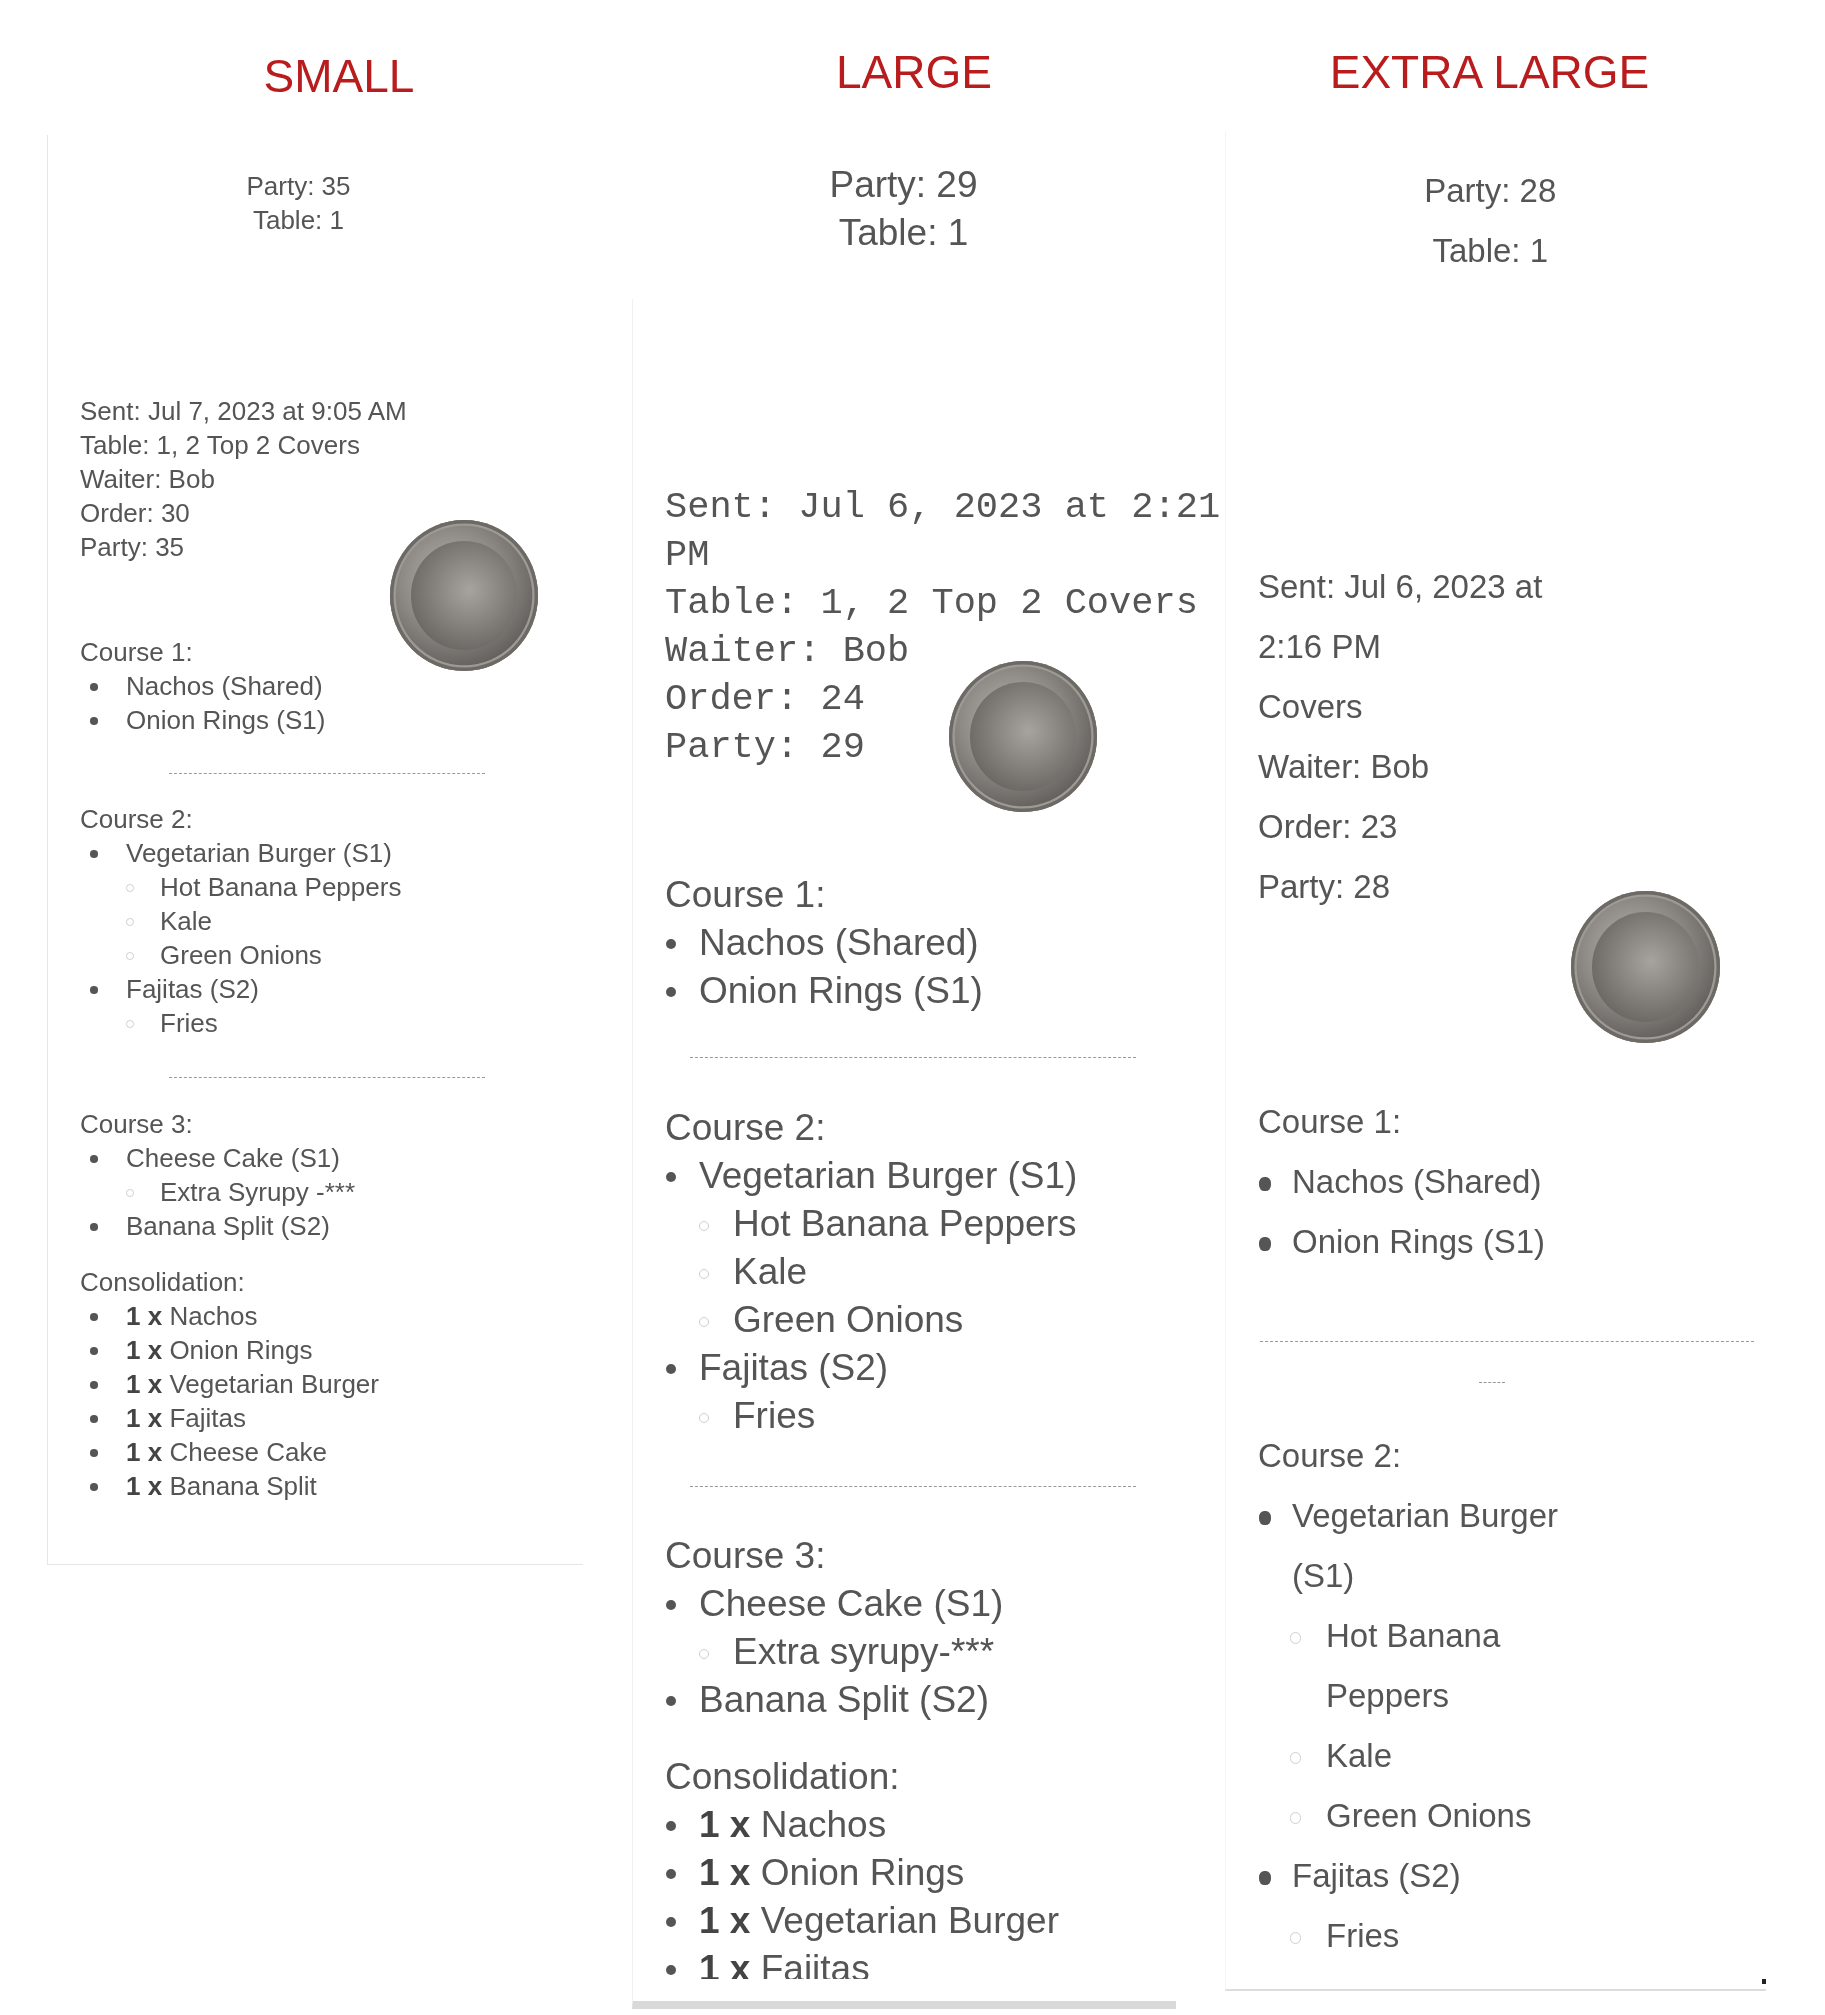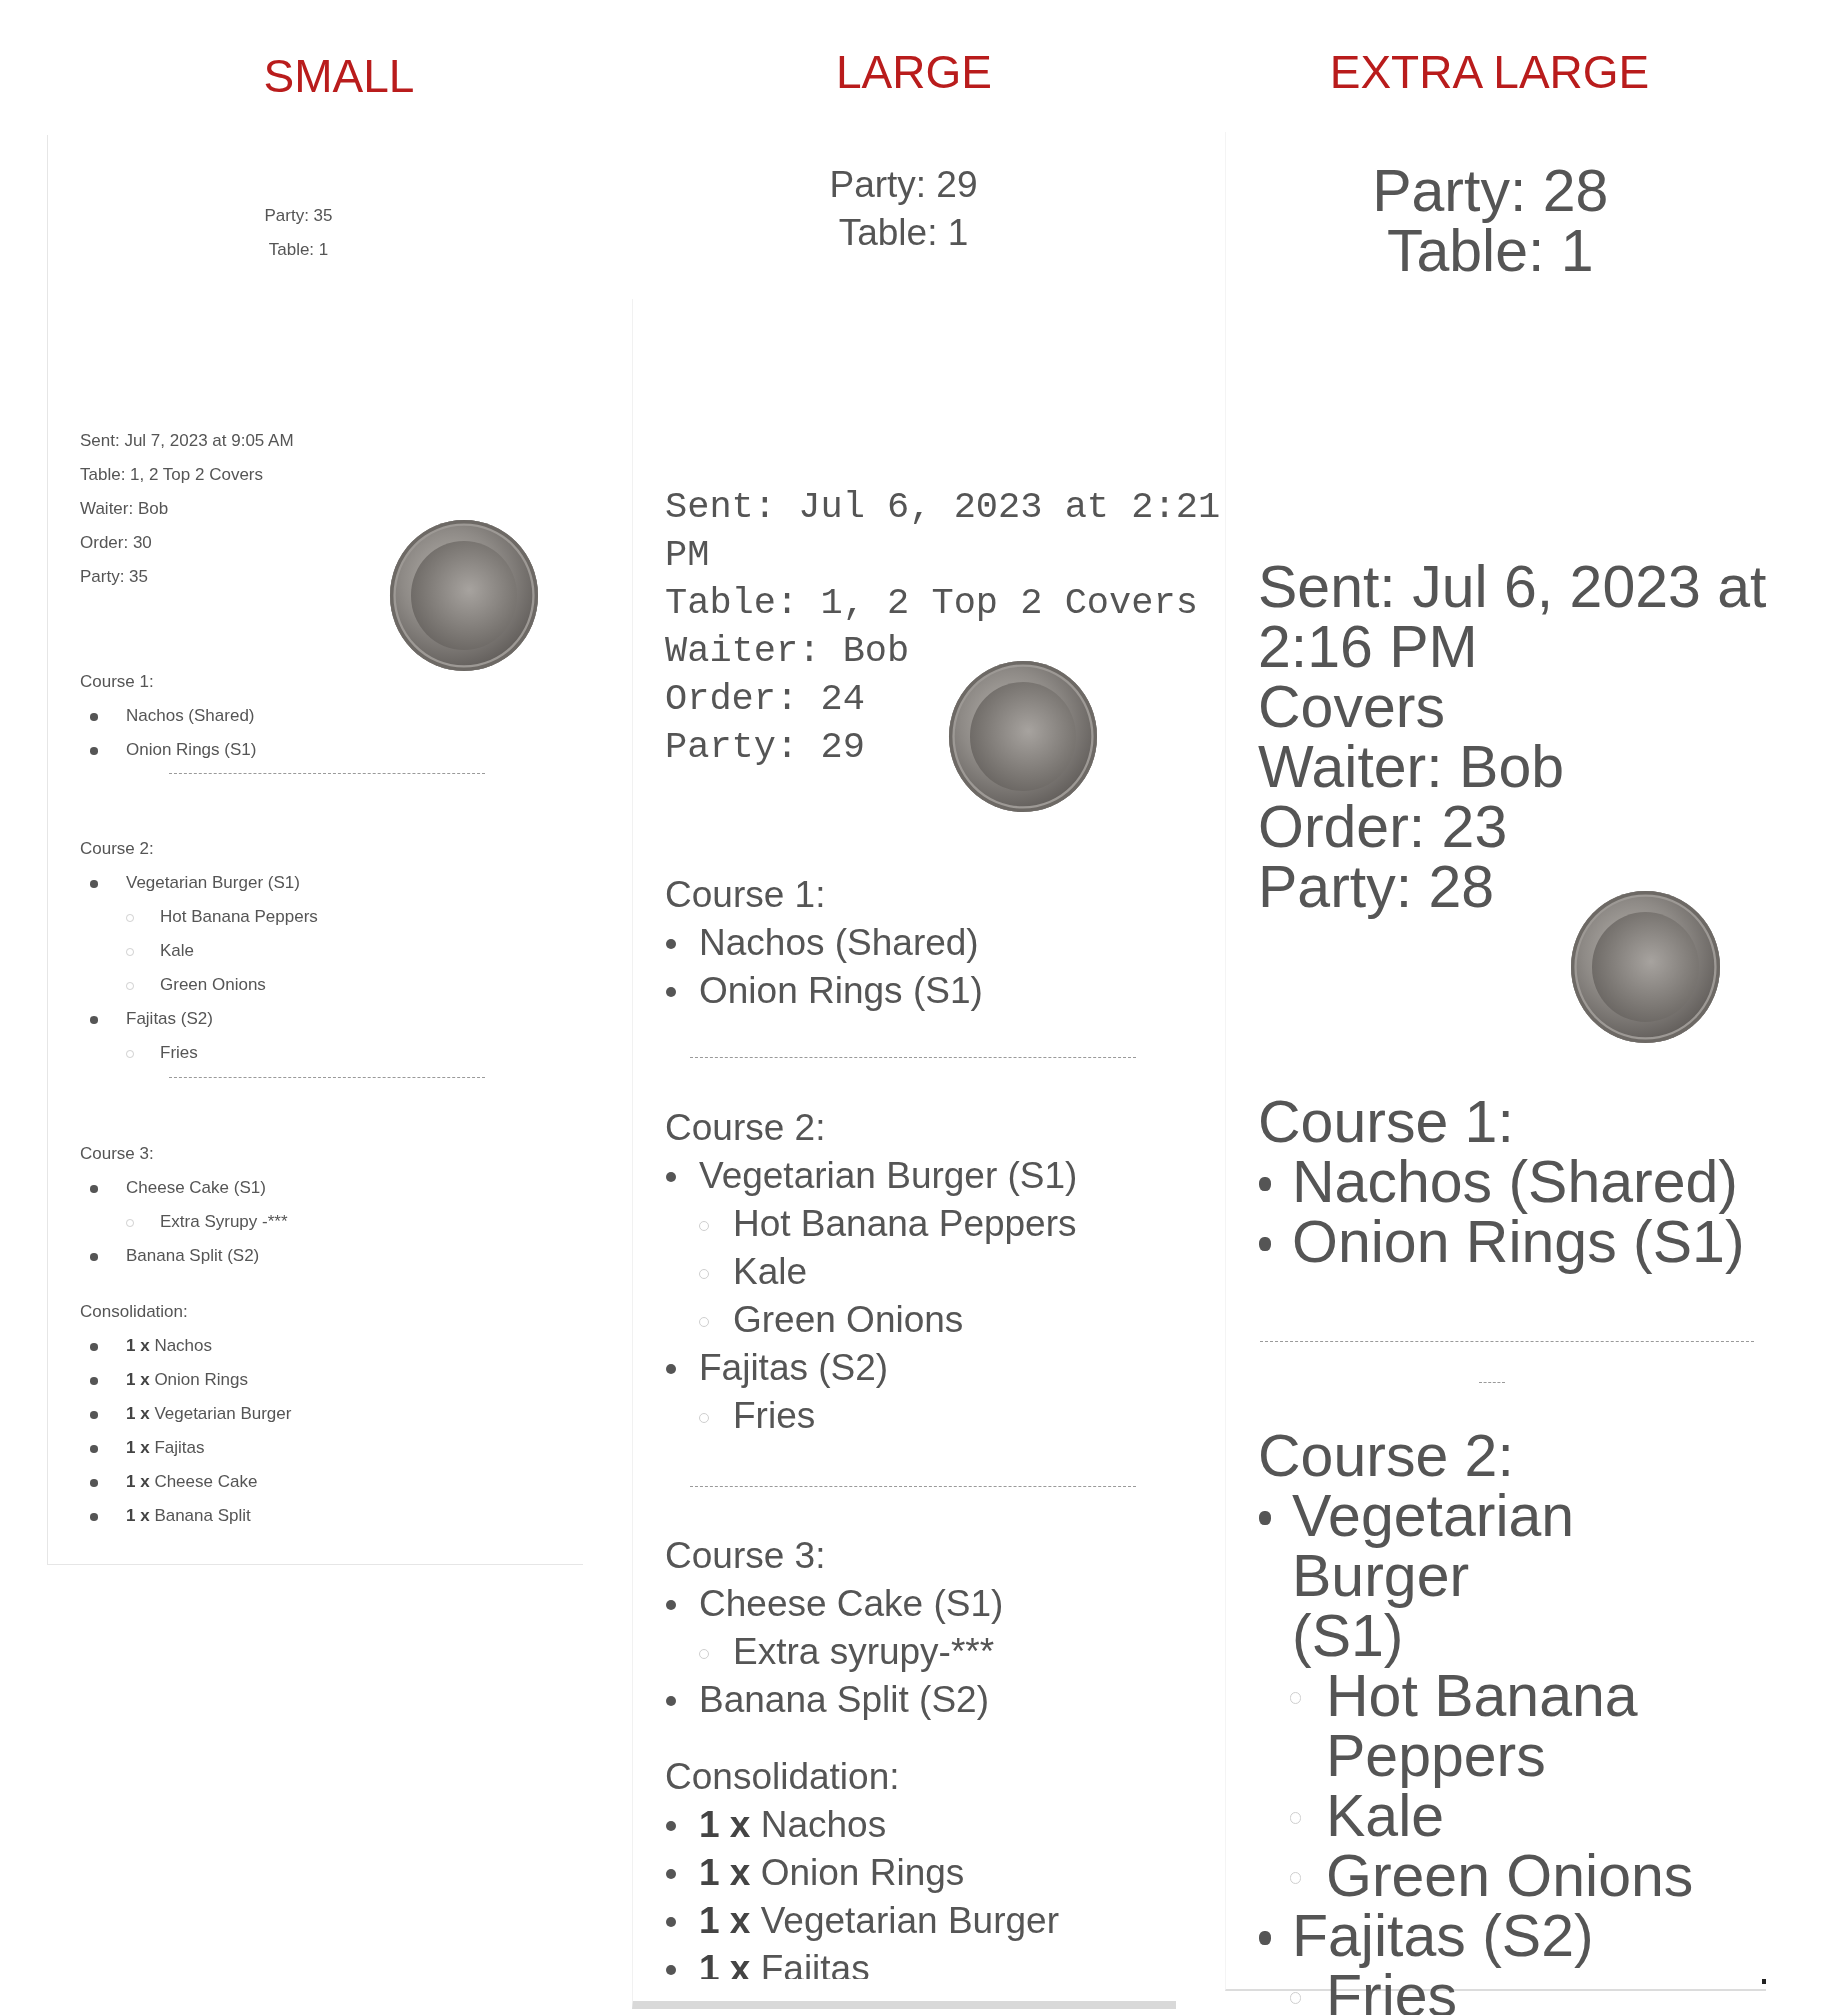--- a/index.html
+++ b/index.html
@@ -23,35 +23,35 @@
   .b2::before { content:""; position:absolute; border-radius:50%; border:0.6px solid #cfcfcf; background:transparent; }
   .qty { font-weight:bold; color:#444; }
   .divider { position:absolute; border-top-style:dashed; border-top-color:#9a9a9a; }
   .coin { position:absolute; border-radius:50%;
           background: radial-gradient(circle at 42% 40%, #b9b5b0 0%, #8e8a86 40%, #5f5b58 75%, #3c3a38 100%);
           box-shadow: inset 0 0 0 3.4px #6d6965, inset 0 0 0 5.7px #9d9995; }
   .coin .rim { position:absolute; inset:14%; border-radius:50%;
                background: radial-gradient(circle at 55% 45%, #a7a39f 0%, #7b7773 55%, #575350 100%); }
 
   
-  .small .t { font-size:17px; line-height:34px;margin-top:30px; }
+  .small .t { font-size:26px; line-height:34px; }
   .small .b1 { padding-left:46px; }
   .small .b1::before { width:7.5px; height:7.5px; left:10.3px; top:14px; }
   .small .b2 { padding-left:80px; }
   .small .b2::before { width:5.7px; height:5.7px; left:46px; top:14.4px; }
 
   
   .large .t { font-size:37px; line-height:48px; }
   .large .b1 { padding-left:34px; }
   .large .b1::before { width:10.3px; height:10.3px; left:1.1px; top:19.5px; }
   .large .b2 { padding-left:68px; }
   .large .b2::before { width:8px; height:8px; left:34px; top:21px; }
 
   
-  .xl .t { font-size:59px; line-height:60px; }
+  .xl .t { font-size:33px; line-height:60px; }
   .xl .b1 { padding-left:34px; }
   .xl .b1::before { width:11.5px; height:14px; left:1.1px; top:25px; border-radius:45%; }
   .xl .b2 { padding-left:68px; }
   .xl .b2::before { width:9.2px; height:9.2px; left:32px; top:26.4px; }
 </style>
 </head>
 <body>
 
 <div class="size-label" style="left:230px; top:49px; width:218px;">SMALL</div>
 <div class="size-label" style="left:805px; top:45px; width:218px;">LARGE</div>

